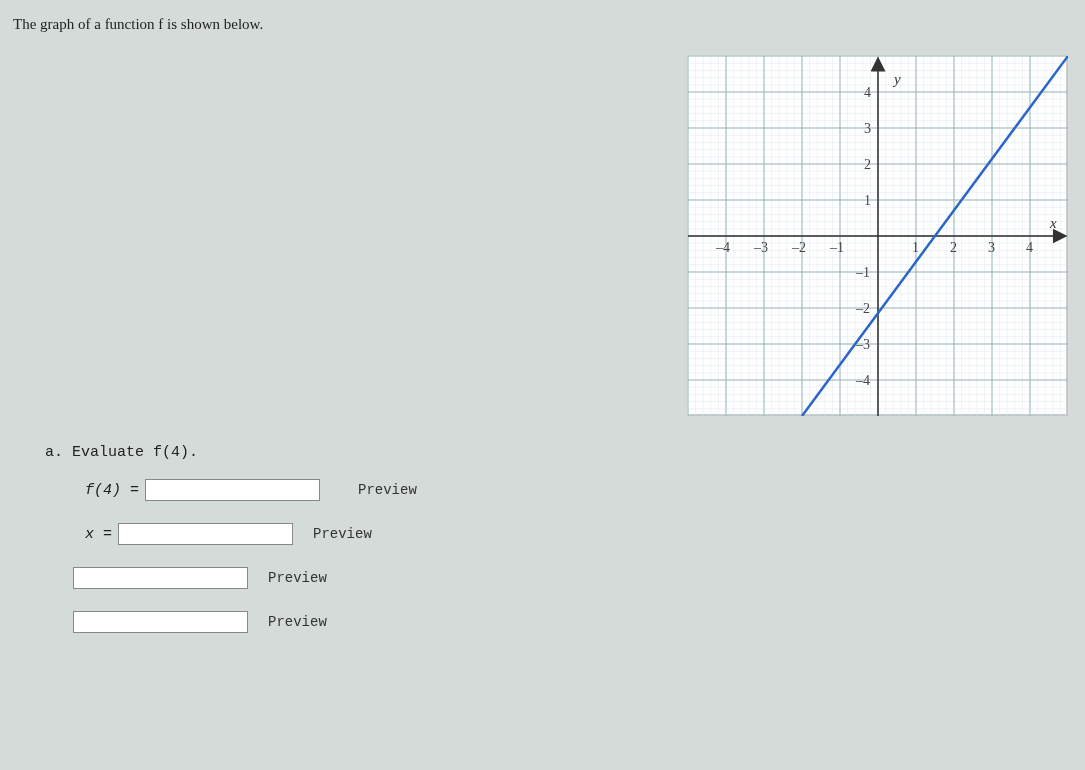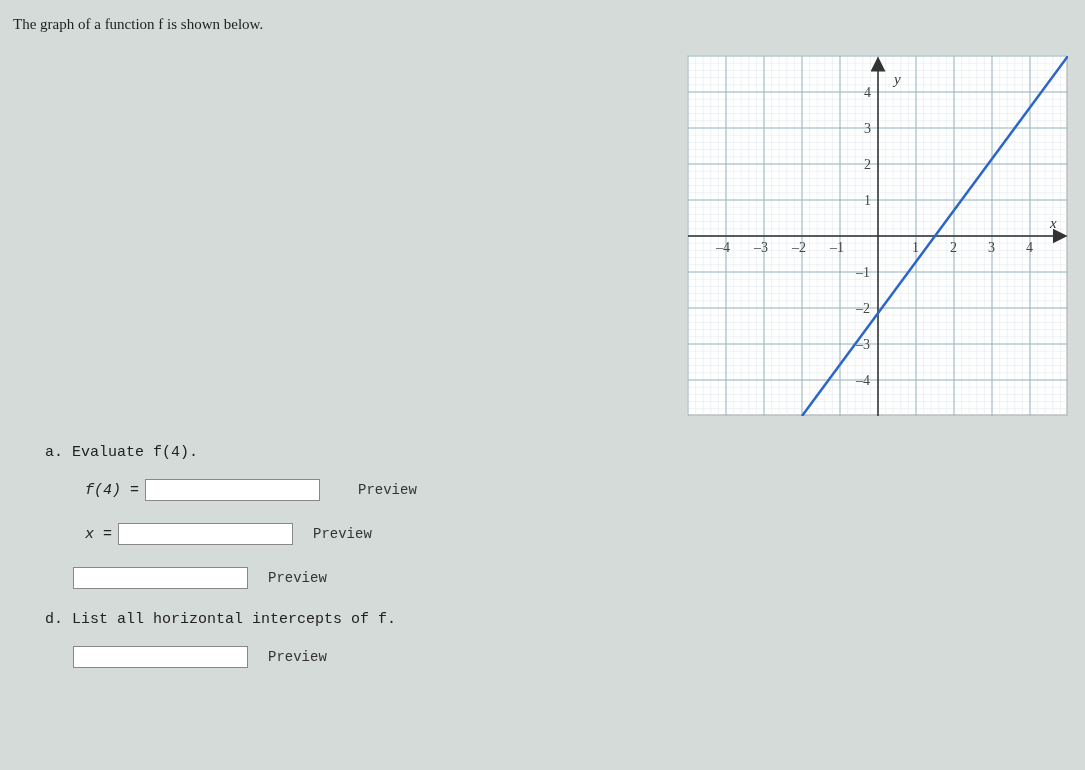--- a/index.html
+++ b/index.html
@@ -255,21 +255,18 @@
     <span class="answer-label fnotation">x =</span>
     <input class="answer-input" type="text" style="">
     <span class="preview-link tight">Preview</span>
   </div>
 
   <div class="answer-row no-label">
     <input class="answer-input" type="text" style="">
     <span class="preview-link tight">Preview</span>
   </div>
 
-  <div class="q-item">
-    <span>d. List all horizontal intercepts of f.</span>
-  </div>
   <div class="answer-row no-label">
     <input class="answer-input" type="text" style="">
     <span class="preview-link tight">Preview</span>
   </div>
 
 </div>
 
 </body></html>

